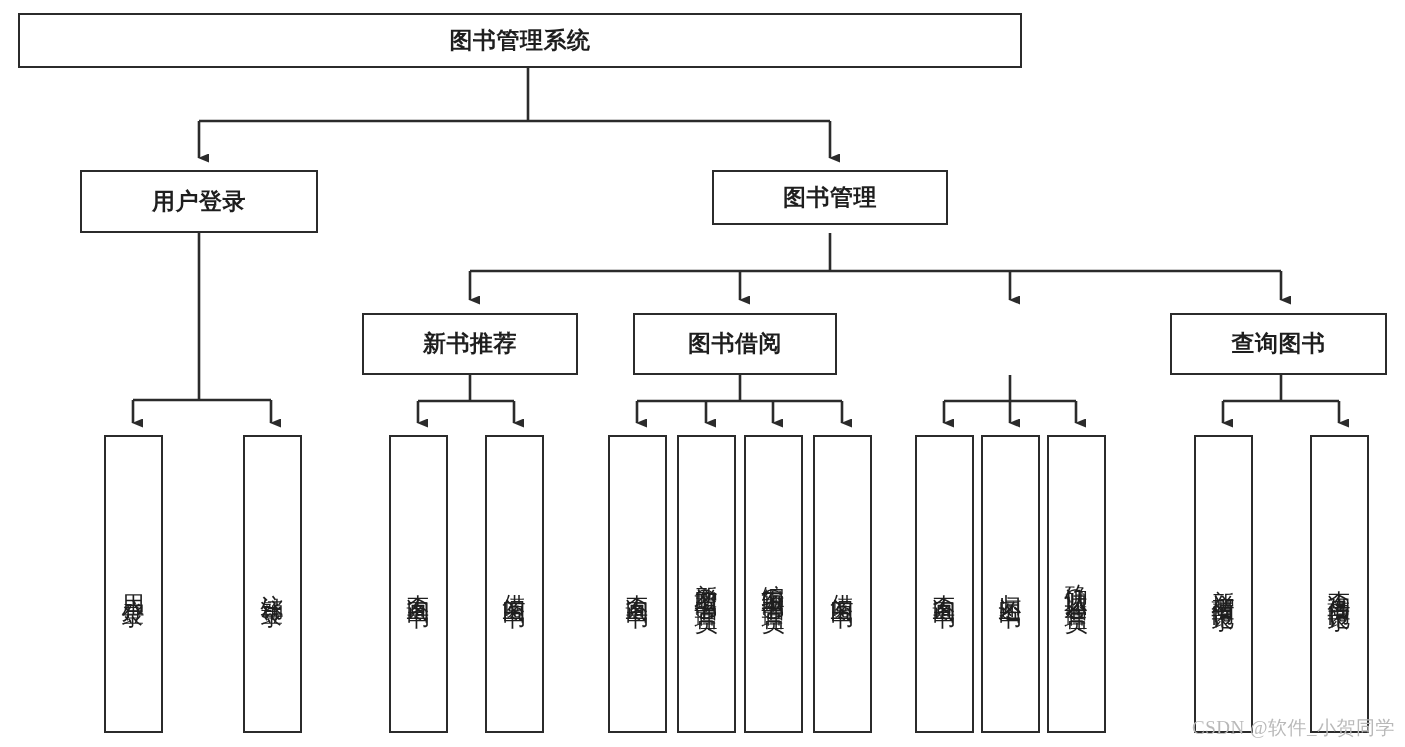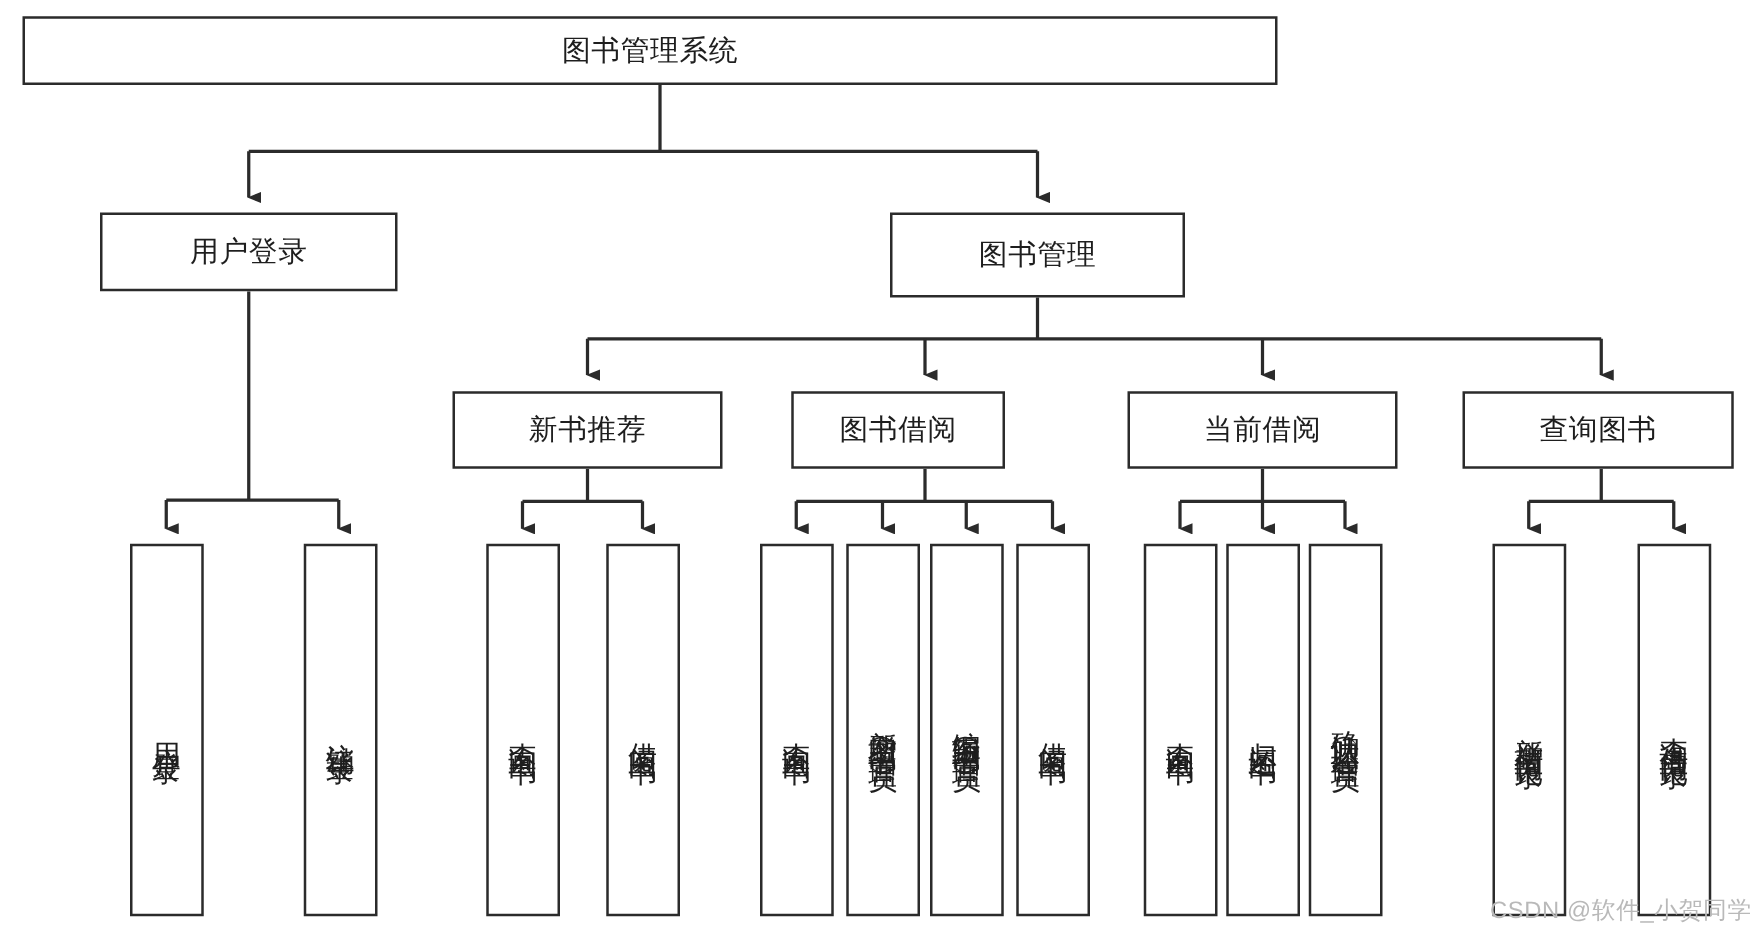--- a/index.html
+++ b/index.html
@@ -34,20 +34,21 @@
     display: flex;
     align-items: center;
     justify-content: center;
     color: #1e1e1e;
     text-align: center;
   }
   .node.horiz {
     font-size: 23px;
     letter-spacing: 0.5px;
     line-height: 1.2;
+    font-weight: bold;
   }
   .node.vert {
     writing-mode: vertical-rl;
     text-orientation: upright;
     font-size: 23px;
     letter-spacing: 4px;
     line-height: 1.05;
     padding-top: 6px;
     padding-bottom: 6px;
   }
@@ -120,25 +121,24 @@
       <path d="M1281,375 L1281,401"></path>
       <path d="M1223,401 L1339,401"></path>
       <path d="M1223,401 L1223,423" marker-end="url(#arrow)"></path>
       <path d="M1339,401 L1339,423" marker-end="url(#arrow)"></path>
     </g>
   </svg>
 
   <div class="node horiz node-root" style="left:18px; top:13px; width:1004px; height:55px;">图书管理系统</div>
 
   <div class="node horiz" style="left:80px; top:170px; width:238px; height:63px;">用户登录</div>
-  <div class="node horiz" style="left:712px; top:170px; width:236px; height:68px;">图书管理</div>
+  <div class="node horiz" style="left:712px; top:170px; width:236px; height:55px;">图书管理</div>
 
   <div class="node horiz" style="left:362px; top:313px; width:216px; height:62px;text-align:center;">新书推荐</div>
-  <div class="node horiz" style="left:633px; top:313px; width:171px; height:62px;">图书借阅</div>
-  <div class="node horiz" style="left:902px; top:313px; width:216px; height:62px;">当前借阅</div>
+  <div class="node horiz" style="left:633px; top:313px; width:204px; height:62px;">图书借阅</div>
   <div class="node horiz" style="left:1170px; top:313px; width:217px; height:62px;">查询图书</div>
 
   <div class="node vert" style="left:104px; top:435px; width:59px; height:298px;">
     <span class="vlabel">用户登录</span>
   </div>
   <div class="node vert" style="left:243px; top:435px; width:59px; height:298px;">
     <span class="vlabel">注销登录</span>
   </div>
 
   <div class="node vert" style="left:389px; top:435px; width:59px; height:298px;">
@@ -171,15 +171,15 @@
     <span class="vlabel">确认归还（管理员）</span>
   </div>
 
   <div class="node vert" style="left:1194px; top:435px; width:59px; height:298px;">
     <span class="vlabel">新增借阅记录</span>
   </div>
   <div class="node vert" style="left:1310px; top:435px; width:59px; height:298px;">
     <span class="vlabel">查询借阅记录</span>
   </div>
 
-  <div class="watermark" style="left:1192px; top:715px;">CSDN @软件_小贺同学</div>
+  <div class="watermark" style="left:1192px; top:715px;font-family:Liberation Serif, serif;">CSDN @软件_小贺同学</div>
 
 </div>
 
 </body></html>

